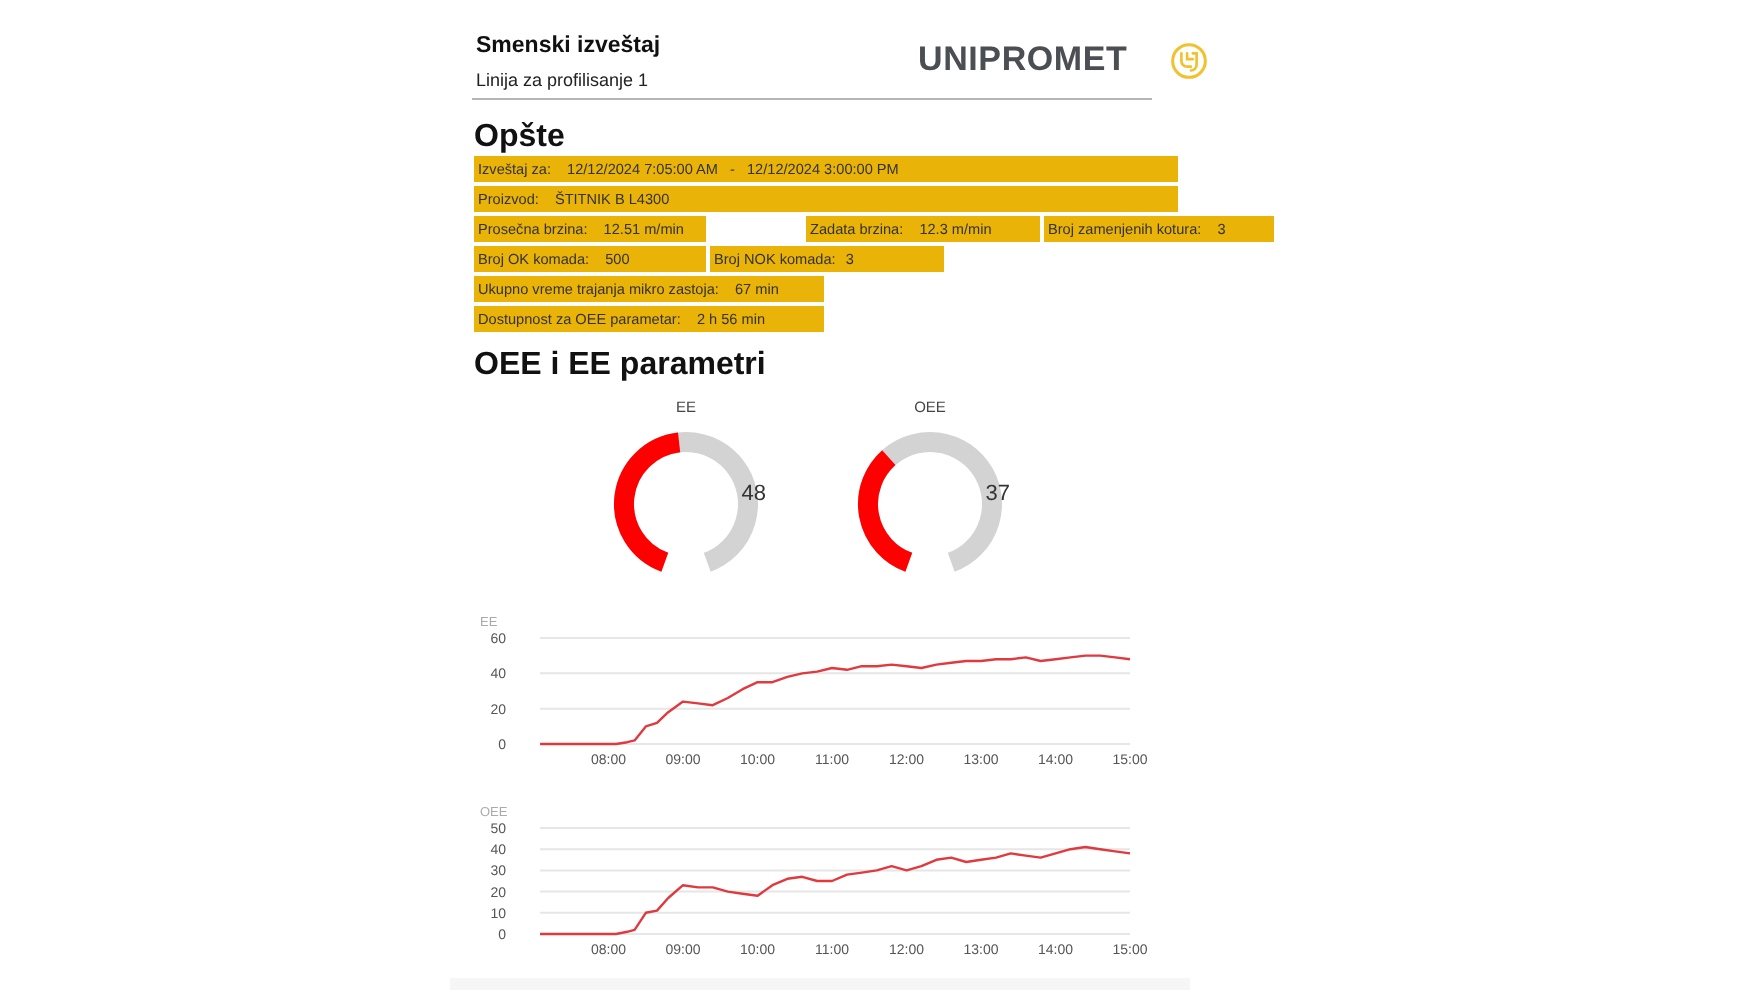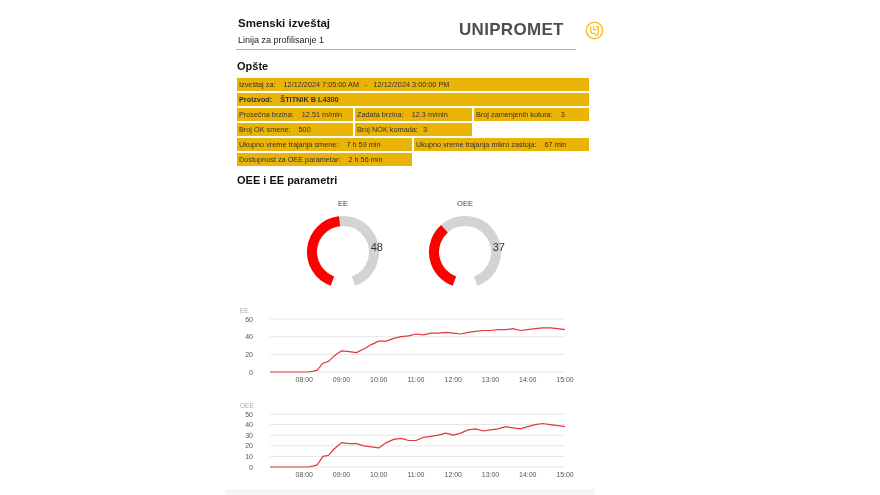--- a/index.html
+++ b/index.html
@@ -8,21 +8,21 @@
   .page { position: absolute; left: 230px; top: 0; width: 362px; height: 360px; background: #fff; }
   .footer-band { position: absolute; left: 225px; top: 489px; width: 370px; height: 6px; background: #f6f6f6; }
 
   .hdr-title { position: absolute; left: 8px; top: 17px; font-size: 11.5px; font-weight: bold; color: #111; }
   .hdr-sub   { position: absolute; left: 8px; top: 35px; font-size: 9px; color: #222; }
   .logo { position: absolute; left: 229px; top: 20px; display: flex; align-items: center; gap: 15px; }
   .logo-text { font-size: 17px; font-weight: bold; letter-spacing: 0.3px; color: #4b4f54; }
   .logo-mark { width: 19px; height: 19px; margin-left: 6px; }
   .hdr-rule { position: absolute; left: 6px; top: 49px; width: 340px; height: 1px; background: #b5b5b5; }
 
-  .sec-title { position: absolute; left: 7px; font-size: 11px; font-weight: bold; color: #111; }
+  .sec-title { position: absolute; left: 7px; font-size: 16px; font-weight: bold; color: #111; }
 
   .row { position: absolute; left: 7px; height: 13px; display: flex; }
   .cell { background: #eab308; height: 13px; font-size: 7.3px; line-height: 13px; padding-left: 2px;
           box-sizing: border-box; white-space: nowrap; color: #333; margin-right: 2px; }
   .cell .lbl { margin-right: 6px; }
 
   .gauge-wrap { position: absolute; width: 80px; text-align: center; }
   .gauge-title { font-size: 7.5px; color: #444; }
   .gauge-svg { display: block; margin: 6px auto 0; }
   .gauge-val { position: absolute; left: 0; width: 80px; top: 42px; font-size: 11px; color: #333; text-align: right; }
@@ -51,58 +51,54 @@
 
   <div class="row" style="top:78px;">
     <div class="cell" style="width:352px;">
       <span class="lbl">Izveštaj za:</span>
       <span>12/12/2024 7:05:00 AM</span>
       <span style="margin:0 4px;">-</span>
       <span>12/12/2024 3:00:00 PM</span>
     </div>
   </div>
 
-  <div class="row" style="top:93px;font-weight:bold;">
+  <div class="row" style="top:93px;">
     <div class="cell" style="width:352px;">
       <span class="lbl">Proizvod:</span>
       <span>ŠTITNIK B L4300</span>
     </div>
   </div>
 
   <div class="row" style="top:108px;">
     <div class="cell" style="width:116px;">
       <span class="lbl">Prosečna brzina:</span>
       <span>12.51 m/min</span>
     </div>
-    <div class="cell" style="width:117px;">
+    <div class="cell" style="width:117px;margin-left:48px;">
       <span class="lbl">Zadata brzina:</span>
       <span>12.3 m/min</span>
     </div>
     <div class="cell" style="width:115px;margin-right:12px;">
       <span class="lbl">Broj zamenjenih kotura:</span>
       <span>3</span>
     </div>
   </div>
 
   <div class="row" style="top:123px;">
     <div class="cell" style="width:116px;">
-      <span class="lbl">Broj OK smene:</span>
+      <span class="lbl">Broj OK komada:</span>
       <span>500</span>
     </div>
     <div class="cell" style="width:117px;">
       <span class="lbl" style="margin-right:3px;">Broj NOK komada:</span>
       <span>3</span>
     </div>
   </div>
 
   <div class="row" style="top:138px;">
-    <div class="cell" style="width:175px;">
-      <span class="lbl">Ukupno vreme trajanja smene:</span>
-      <span>7 h  59 min</span>
-    </div>
     <div class="cell" style="width:175px;margin-right:12px;">
       <span class="lbl">Ukupno vreme trajanja mikro zastoja:</span>
       <span>67 min</span>
     </div>
   </div>
 
   <div class="row" style="top:153px;">
     <div class="cell" style="width:175px;margin-right:0;">
       <span class="lbl">Dostupnost za OEE parametar:</span>
       <span>2 h  56 min</span>

